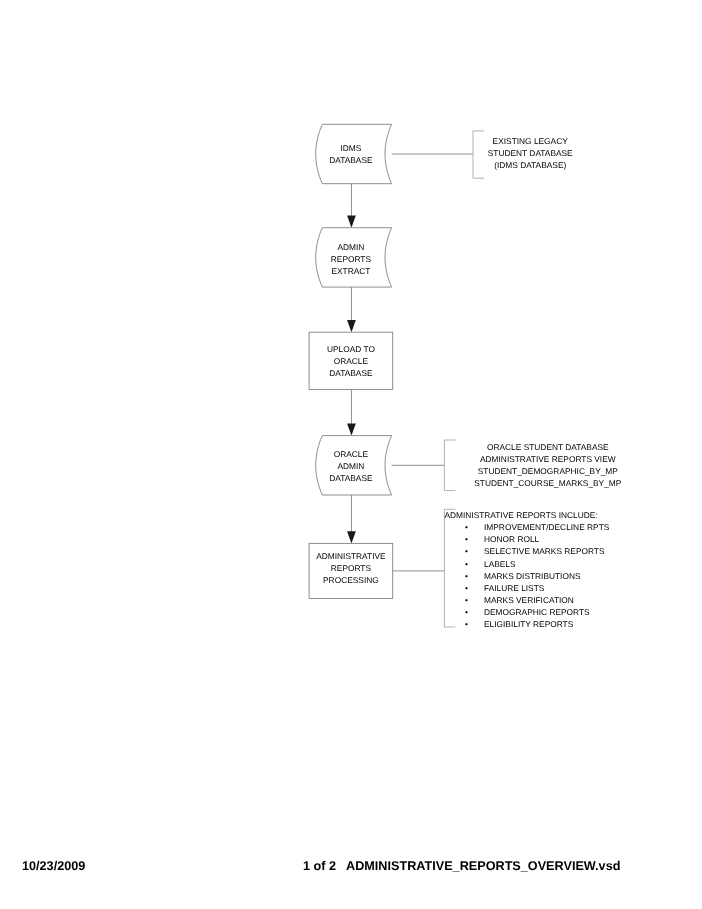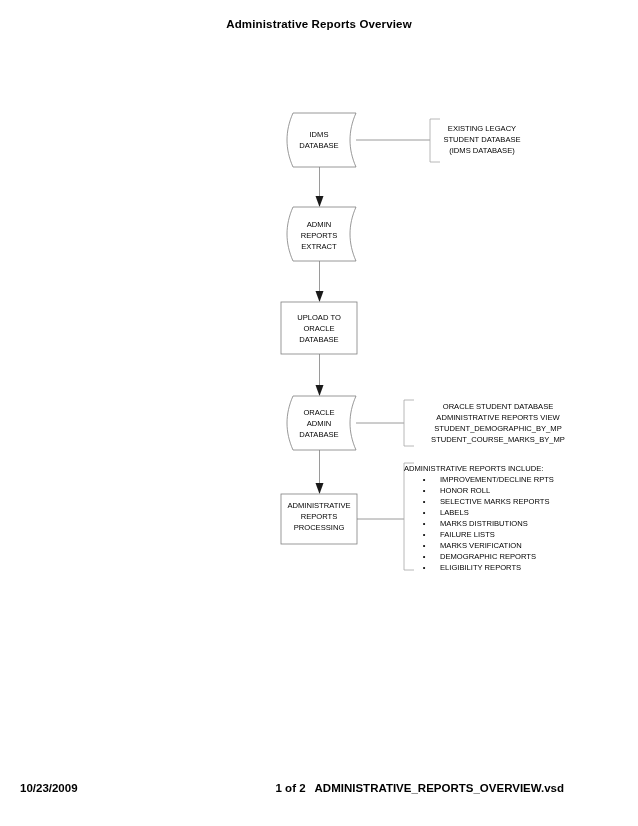--- a/index.html
+++ b/index.html
@@ -101,21 +101,20 @@
   }
   .footer-page {
     margin-right: 9px;
   }
 </style>
 </head>
 <body>
 
 <div id="page">
 
-  <div class="page-title">Administrative Reports Overview</div>
 
   <svg id="diagram" viewBox="0 0 638 826">
 
     <g>
       <path class="shape" d="M 293 113 L 356 113 C 348 131, 348 149, 356 167 L 293 167 C 285 149, 285 131, 293 113 Z"></path>
       <text class="node-label" x="319" y="137">IDMS</text>
       <text class="node-label" x="319" y="148">DATABASE</text>
     </g>
 
     <g>

